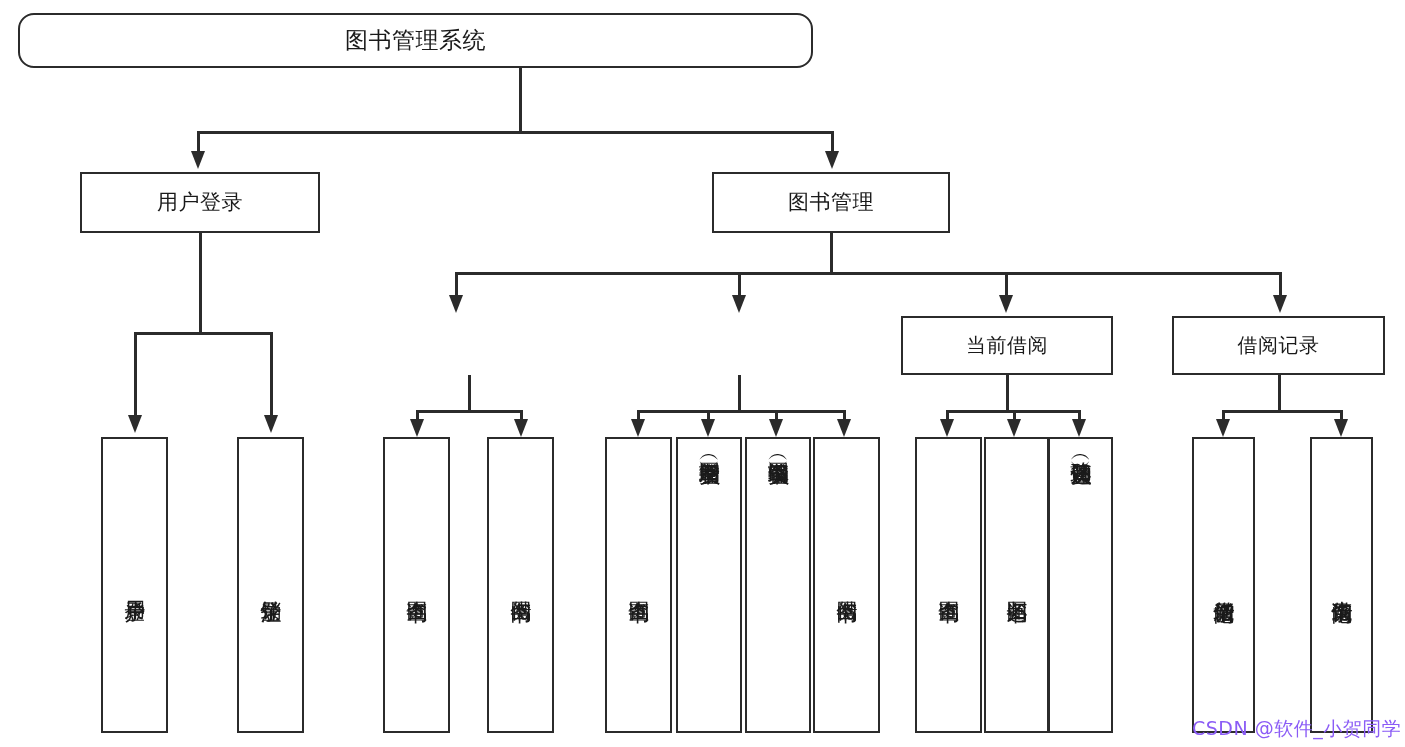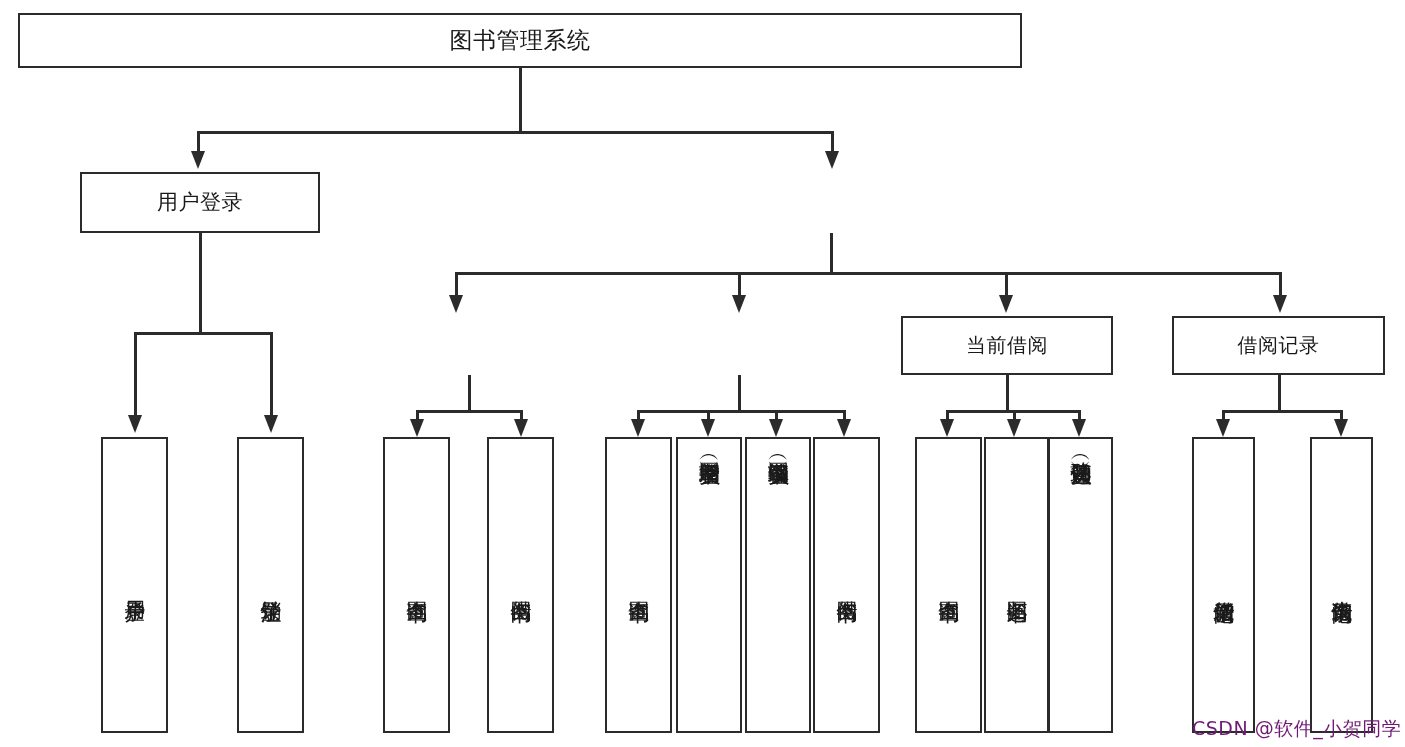--- a/index.html
+++ b/index.html
@@ -59,48 +59,51 @@
     position:absolute;
     width:0;height:0;
     border-left:7.5px solid transparent;
     border-right:7.5px solid transparent;
     border-top:18px solid #2b2b2b;
   }
   
   #watermark{
     position:absolute;
     font-size:19px;
-    color:#701a75;
+    color:#8b5cf6;
     white-space:nowrap;
     letter-spacing:0.5px;
     font-family:"DejaVu Sans","Liberation Sans",sans-serif;
   }
 </style>
 </head>
 <body>
 
 <div id="canvas">
 
-  <div class="node root" style="left:18px;top:13px;width:1004px;height:55px;">
+  <div class="node root" style="left:18px;top:13px;width:795px;height:55px;border-radius:16px;">
     <span class="lbl">图书管理系统</span>
   </div>
 
   <div class="ln v" style="left:519px;top:68px;height:65px;"></div>
 
   <div class="ln h" style="left:197px;top:131px;width:637px;"></div>
 
   <div class="ln v" style="left:197px;top:131px;height:22px;"></div>
   <div class="arrow" style="left:191px;top:151px;"></div>
   <div class="ln v" style="left:831px;top:131px;height:22px;"></div>
   <div class="arrow" style="left:825px;top:151px;"></div>
 
   <div class="node h1" style="left:80px;top:172px;width:240px;height:61px;">
     <span class="lbl">用户登录</span>
   </div>
 
+  <div class="node h1" style="left:712px;top:172px;width:238px;height:61px;">
+    <span class="lbl">图书管理</span>
+  </div>
 
   <div class="ln v" style="left:199px;top:233px;height:101px;"></div>
   <div class="ln h" style="left:134px;top:332px;width:138px;"></div>
   <div class="ln v" style="left:134px;top:332px;height:85px;"></div>
   <div class="arrow" style="left:128px;top:415px;"></div>
   <div class="ln v" style="left:270px;top:332px;height:85px;"></div>
   <div class="arrow" style="left:264px;top:415px;"></div>
 
   <div class="ln v" style="left:830px;top:233px;height:41px;"></div>
   <div class="ln h" style="left:455px;top:272px;width:826px;"></div>

